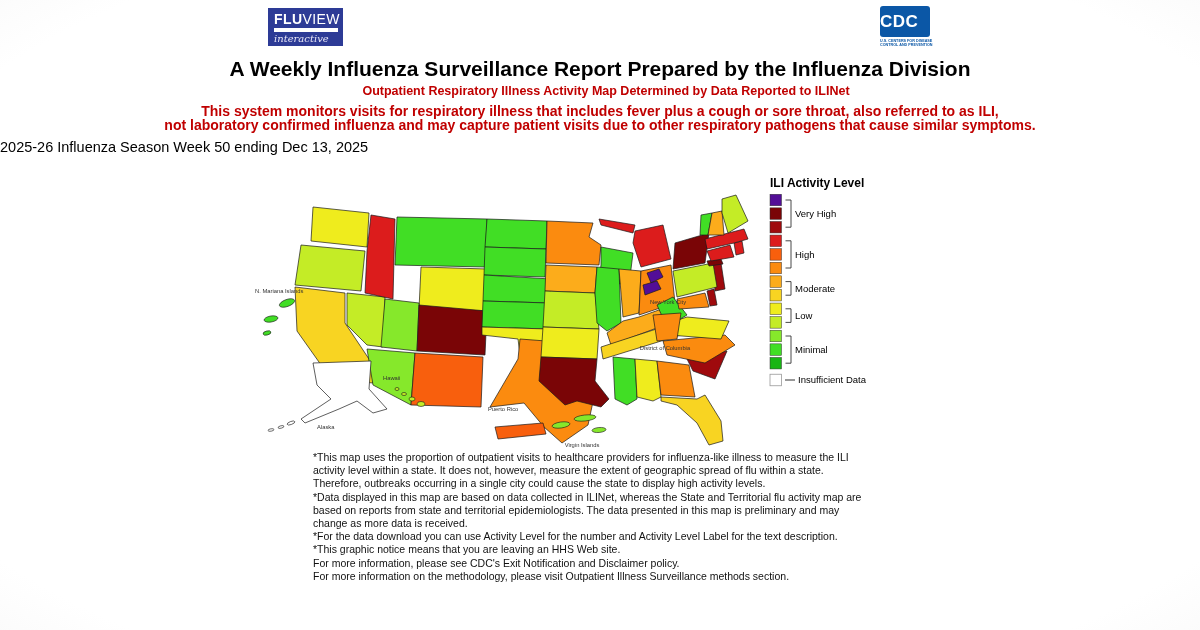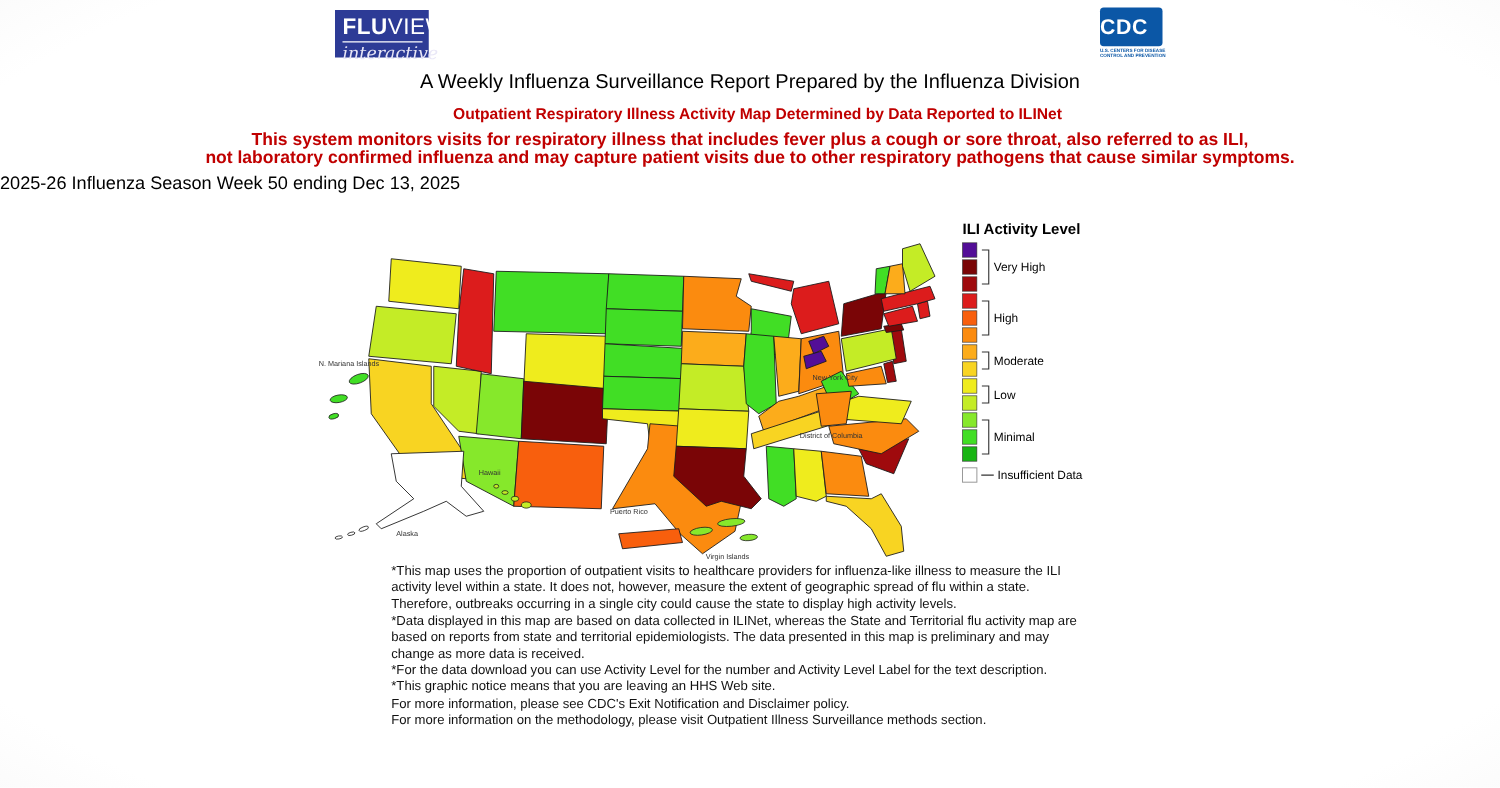--- a/index.html
+++ b/index.html
@@ -6,31 +6,31 @@
   body{
     width:1200px;height:630px;overflow:hidden;
     font-family:"Liberation Sans", sans-serif;
     background:radial-gradient(115% 115% at 50% 50%, #ffffff 55%, #f1f1f1 80%, #d7d7d7 100%);
     position:relative;
   }
   .canvas{position:absolute;inset:0;}
   
   .fluview-logo{position:absolute;left:268px;top:8px;width:75px;height:38px;background:#2D3B96;
     color:#fff;padding:3px 5px 2px 6px;box-sizing:border-box;cursor:pointer;}
-  .fv-line1{font-size:18px;letter-spacing:.4px;font-weight:400;border-bottom:1px solid #ffffff;padding-bottom:1px;}
+  .fv-line1{font-size:14px;letter-spacing:.4px;font-weight:400;border-bottom:4px solid #ffffff;padding-bottom:1px;}
   .fv-line1 .fv-bold{font-weight:bold;}
-  .fv-line2{font-family:"DejaVu Serif", serif;font-style:italic;font-size:14px;color:#E9E7F7;margin-top:1px;}
+  .fv-line2{font-family:"DejaVu Serif", serif;font-style:italic;font-size:10px;color:#E9E7F7;margin-top:1px;}
   
   .cdc-logo{position:absolute;left:880px;top:6px;width:58px;cursor:pointer;}
   .cdc-box{width:50px;height:31px;background:#0B57A6;border-radius:3px;color:#fff;
     display:flex;align-items:center;font-weight:bold;font-size:17px;letter-spacing:.5px;}
   .cdc-caption{margin-top:2px;color:#0B57A6;font-weight:bold;font-size:6px;line-height:6px;
     transform:scale(.62);transform-origin:left top;width:160%;white-space:nowrap;}
   
-  .page-title{position:absolute;left:0;right:0;top:57px;text-align:center;font-size:16px;font-weight:400;color:#000;}
+  .page-title{position:absolute;left:0;right:0;top:57px;text-align:center;font-size:21px;font-weight:700;color:#000;}
   .map-subtitle{position:absolute;left:12px;right:0;top:84px;text-align:center;font-size:12.5px;font-weight:bold;}
   .desc{position:absolute;left:0;right:0;top:104px;text-align:center;font-size:14px;font-weight:bold;line-height:14px;}
   .season-line{position:absolute;left:0;right:0;top:139px;text-align:left;font-size:14.5px;font-weight:500;color:#000;}
   
   #usmap{position:absolute;left:255px;top:173px;}
   #legend{position:absolute;left:768px;top:174px;}
   
   .footnotes{position:absolute;left:313px;top:451px;width:560px;font-size:10.5px;line-height:13.2px;color:#111;}
 </style>
 </head>

